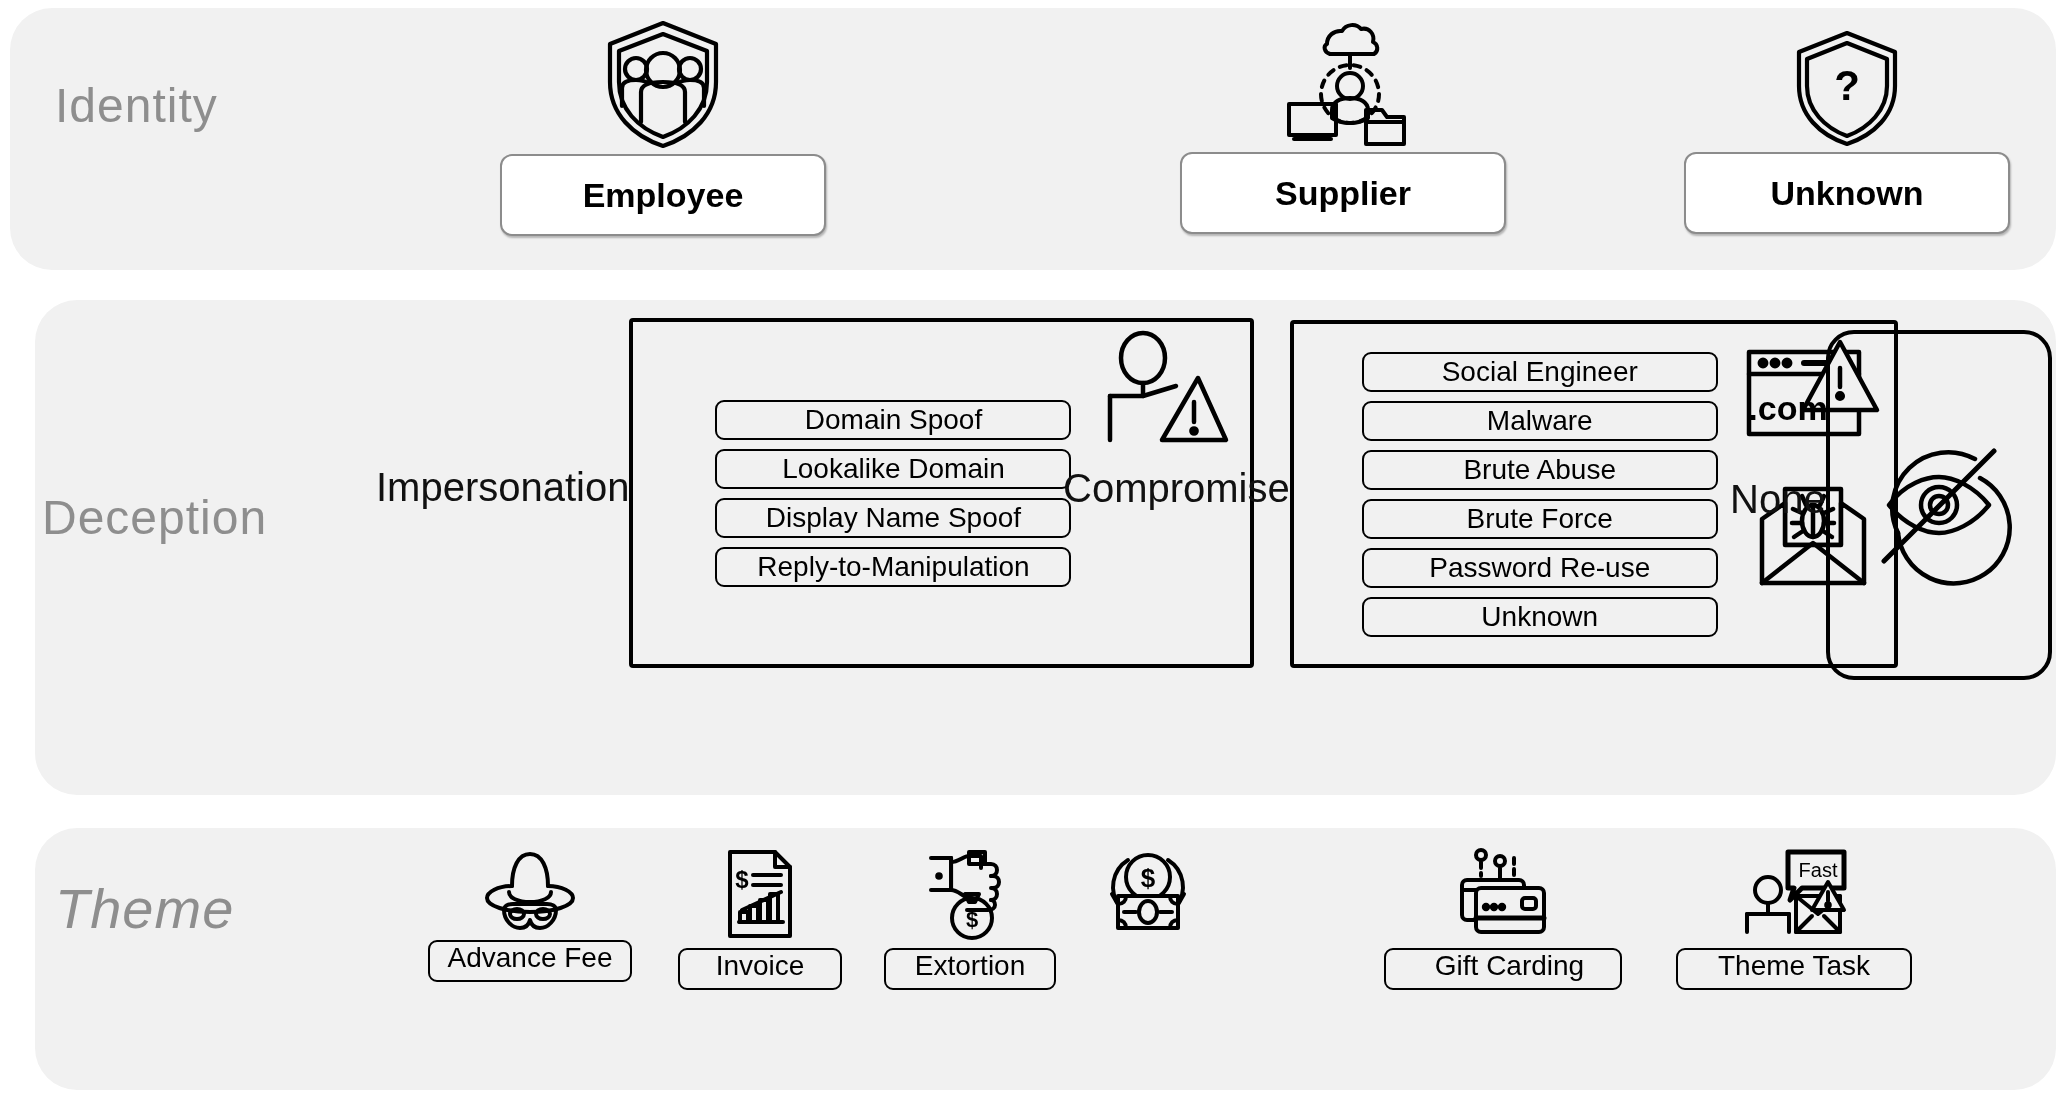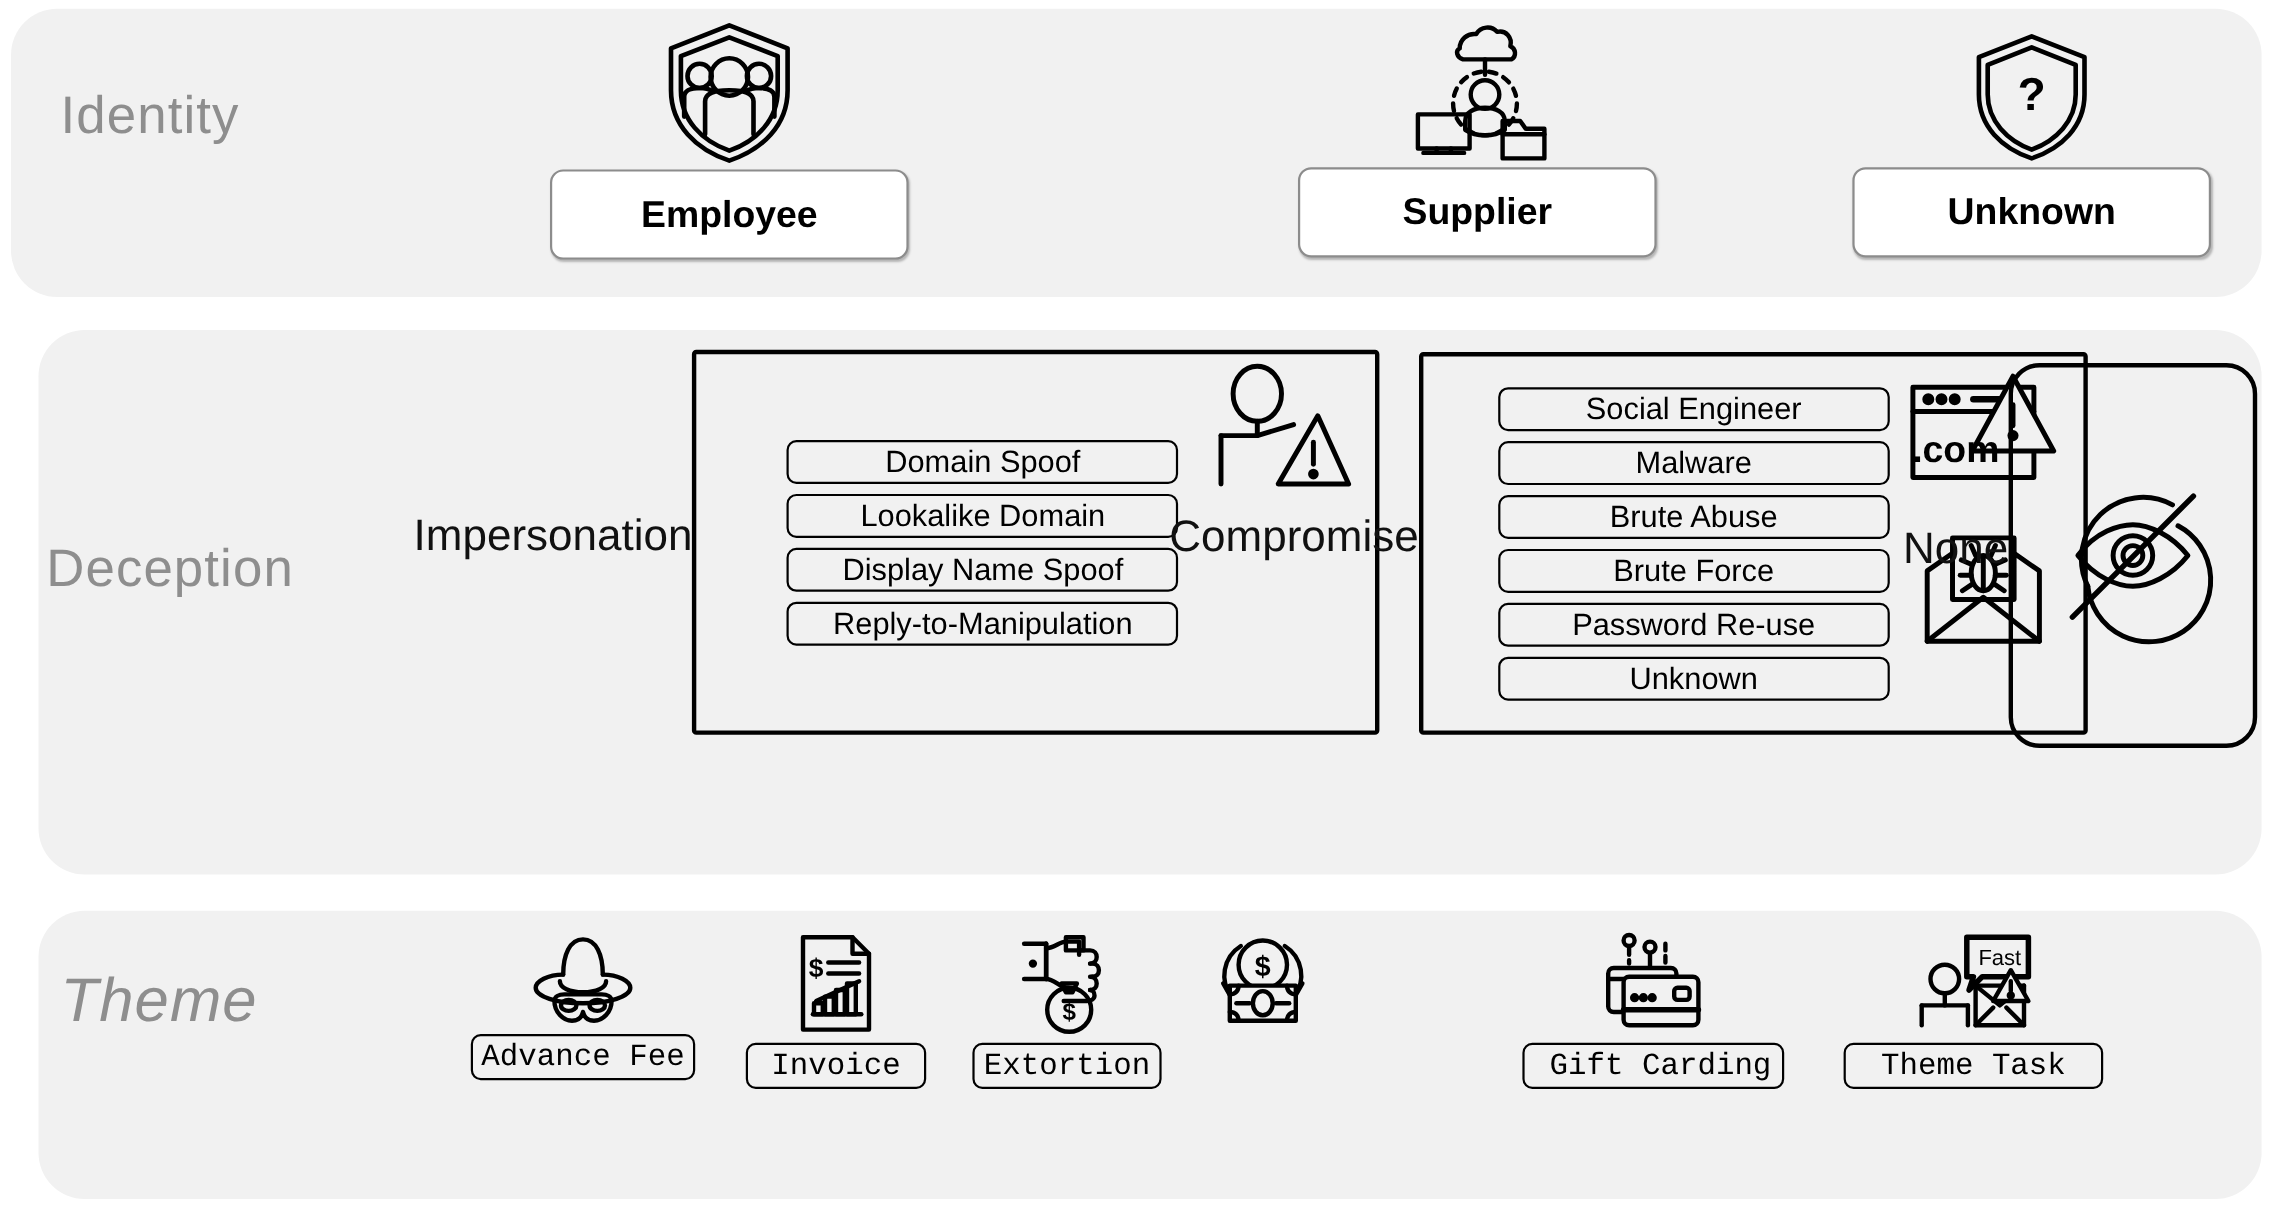--- a/index.html
+++ b/index.html
@@ -136,39 +136,38 @@
     justify-content: center;
   }
 
   .side-icons {
     position: absolute;
     display: flex;
     flex-direction: column;
     align-items: center;
   }
   #imp-side-icons  { right: 22px; top: 8px; }
-  #comp-side-icons { right: 24px; top: 14px; gap: 35px; }
+  #comp-side-icons { right: 14px; top: 14px; gap: 35px; }
 
   
   .theme-cell {
     position: absolute;
     display: flex;
     flex-direction: column;
     align-items: center;
   }
   .theme-icon { margin-bottom: 8px; }
   .theme-chip {
     box-sizing: border-box;
     border: 2.5px solid #000;
     border-radius: 9px;
     background: transparent;
     display: flex;
-    align-items: center;
     justify-content: center;
-    font-family: Liberation Mono, monospace;
+    font-family: Liberation Sans, sans-serif;
     font-size: 28px;
     color: #000;
     height: 42px;
     padding: 0 16px;
     white-space: nowrap;
   }
   #theme-0 { left: 428px; top: 848px; }
   #theme-1 { left: 678px; top: 848px; }
   #theme-2 { left: 884px; top: 848px; }
   #theme-3 { left: 1098px; top: 848px; }

